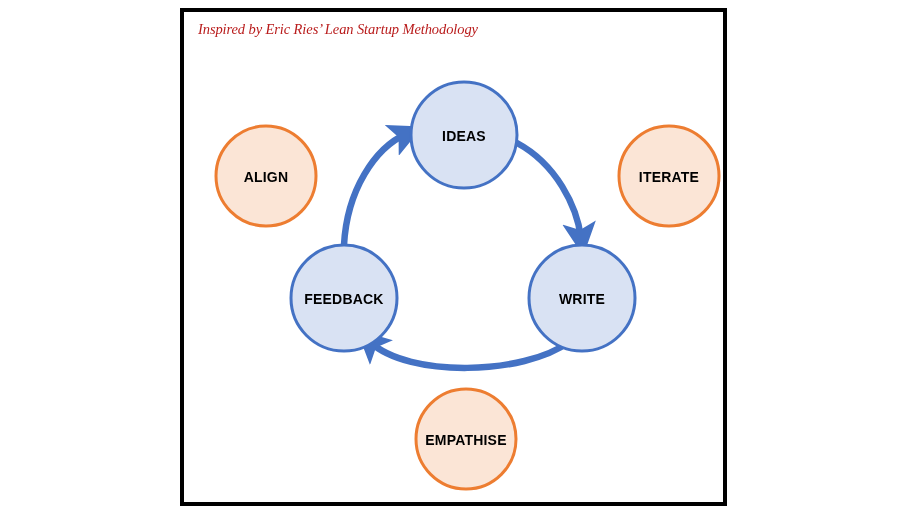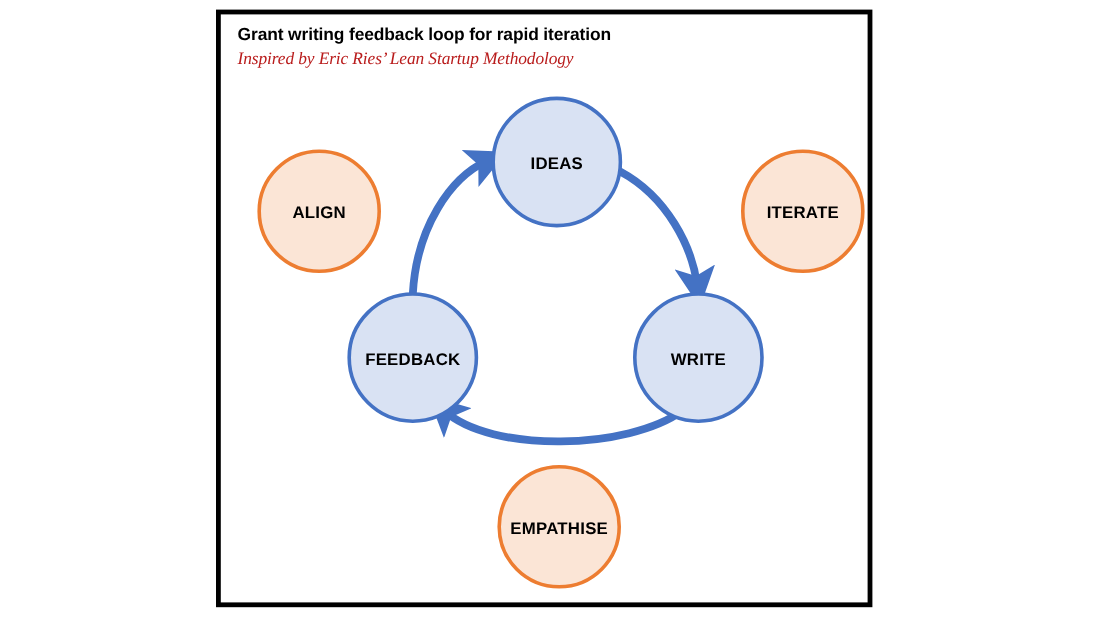--- a/index.html
+++ b/index.html
@@ -71,21 +71,20 @@
   }
 </style>
 </head>
 <body>
 
 <div id="canvas">
 
   <div id="diagram-frame">
 
     <div class="title-block">
-      <div class="title-main">Grant writing feedback loop for rapid iteration</div>
       <div class="title-sub">Inspired by Eric Ries’ Lean Startup Methodology</div>
     </div>
 
     <svg id="cycle-svg" viewBox="0 0 539 490">
       <defs>
         <marker id="arrowhead" markerWidth="5.2" markerHeight="5.2" refX="2.4" refY="2.6" orient="auto" markerUnits="strokeWidth">
           <path d="M 0,0 L 5.2,2.6 L 0,5.2 L 1.15,2.6 Z" fill="#4472C4"></path>
         </marker>
       </defs>
 

